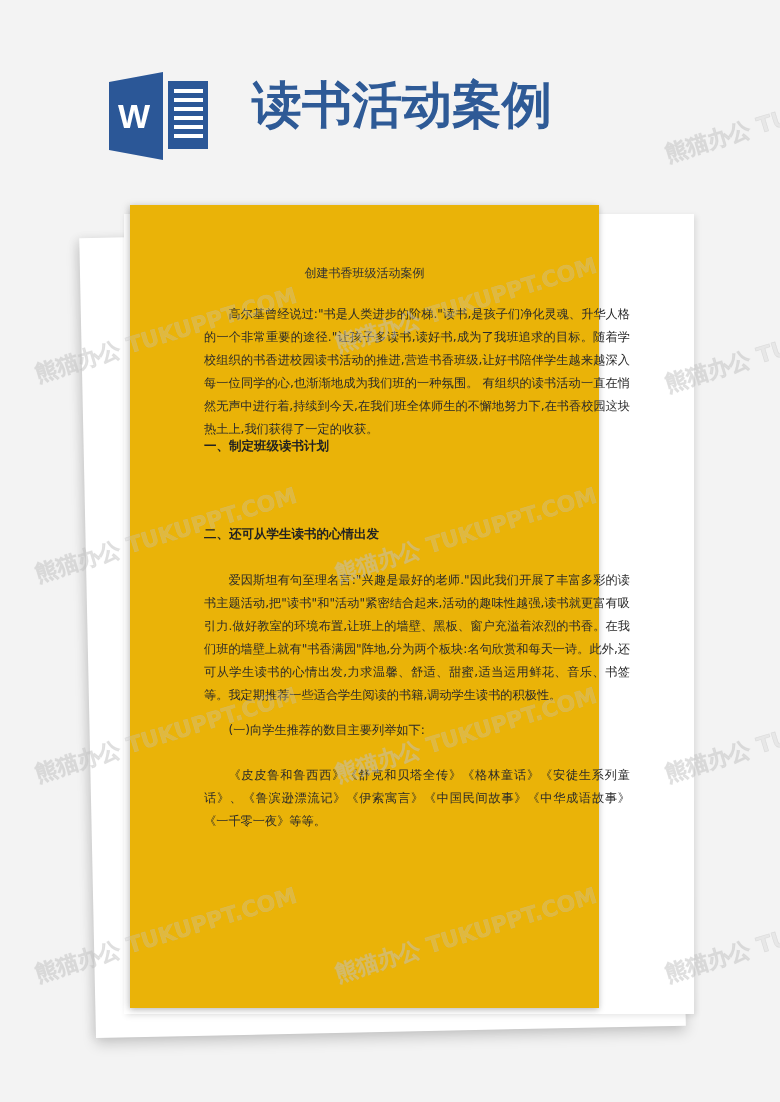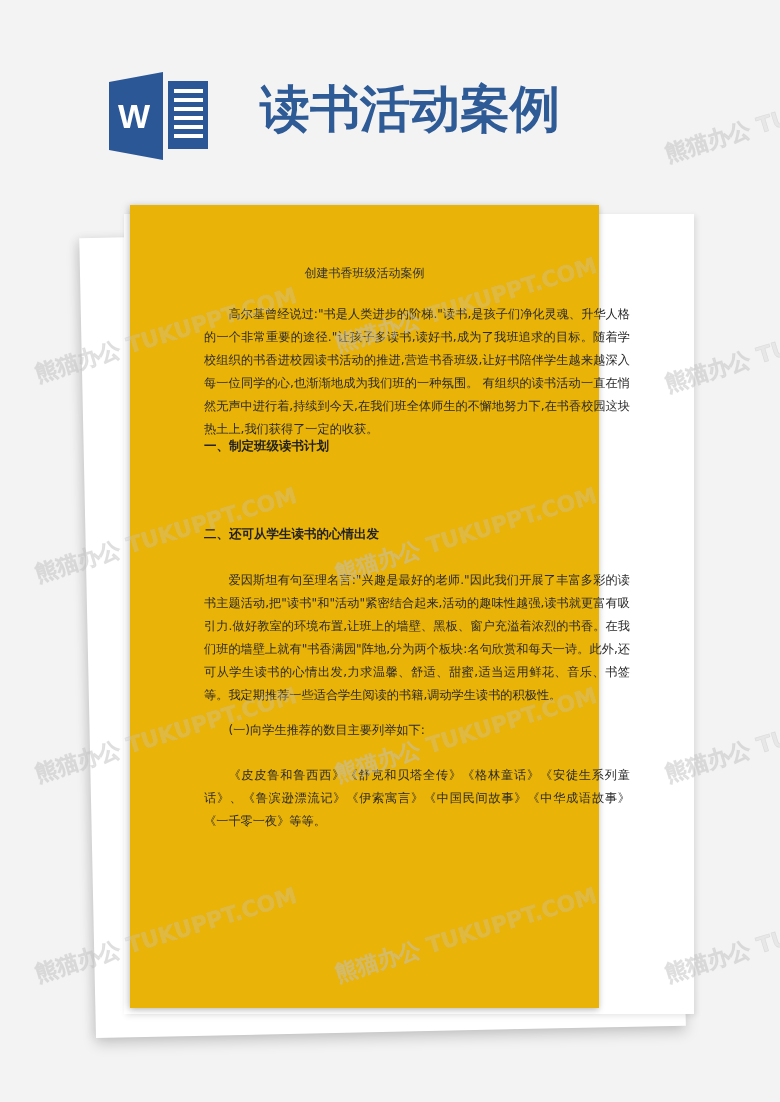--- a/index.html
+++ b/index.html
@@ -4,22 +4,22 @@
 <style>
   html, body { margin: 0; padding: 0; }
   body {
     width: 780px; height: 1102px; position: relative; overflow: hidden;
     background: #f3f3f3;
     font-family: "DejaVu Sans", "Liberation Sans", sans-serif;
   }
   
   .word-icon { position: absolute; left: 108px; top: 70px; width: 102px; height: 92px; }
   .banner-title {
-    position: absolute; left: 260px; top: 78px;
-    font-family: Liberation Serif, serif;
+    position: absolute; left: 252px; top: 78px;
+    font-family: Liberation Mono, monospace;
     font-weight: bold; font-size: 50px; letter-spacing: 0px;
     color: #2e5a96; line-height: 62px; white-space: nowrap;
   }
   
   .sheet-back {
     position: absolute; left: 96px; top: 238px; width: 590px; height: 800px;
     background: #ffffff;
     transform: rotate(-1.2deg); transform-origin: 0 100%;
     box-shadow: 0 6px 14px rgba(0,0,0,0.18), -4px 0 10px rgba(0,0,0,0.06);
   }

